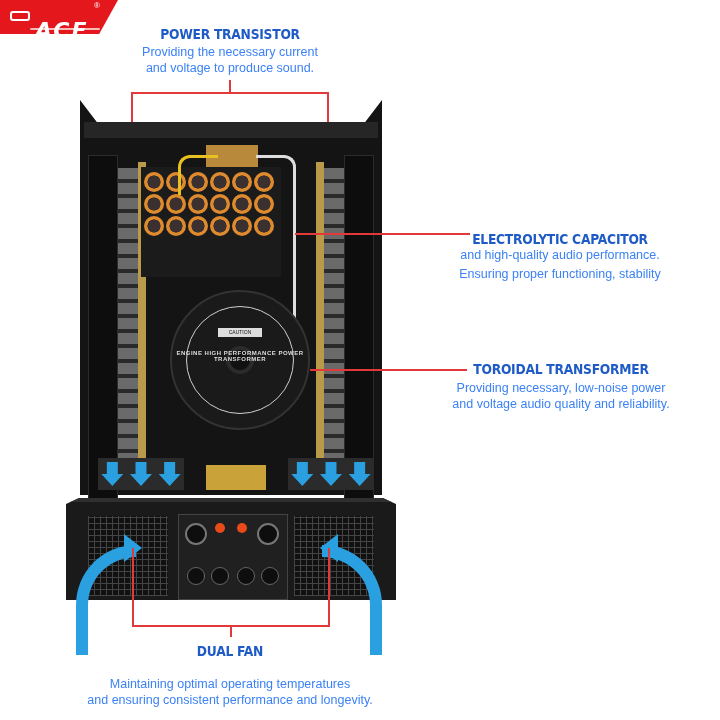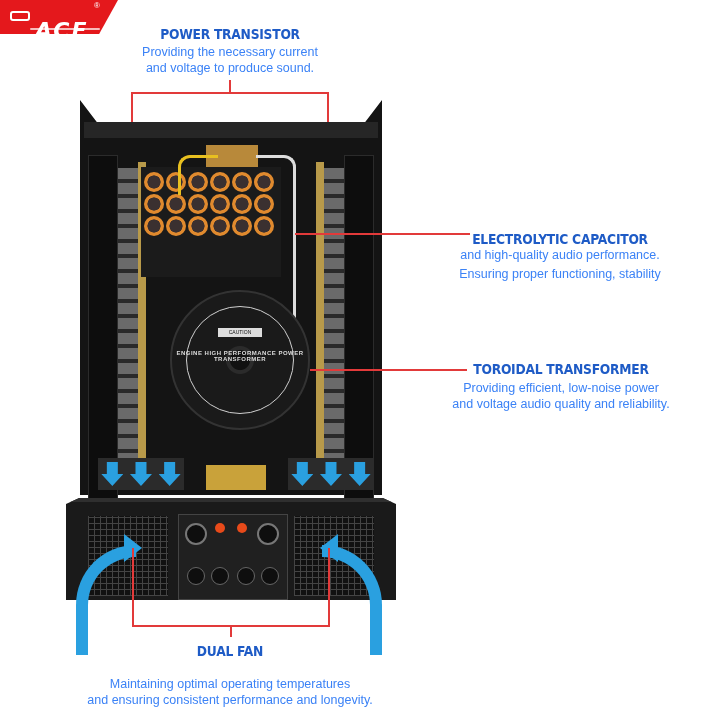--- a/index.html
+++ b/index.html
@@ -142,21 +142,21 @@
 <div class="red" style="left:295px; top:233px; width:175px; height:2px;"></div>
 <div class="callout" style="left:450px; top:231px; width:220px;">
   <div class="callout-title">ELECTROLYTIC CAPACITOR</div>
   <div class="callout-desc">and high-quality audio performance.</div>
   <div class="callout-desc" style="margin-top:3px;">Ensuring proper functioning, stability</div>
 </div>
 
 <div class="red" style="left:310px; top:369px; width:157px; height:2px;"></div>
 <div class="callout" style="left:448px; top:361px; width:226px;">
   <div class="callout-title">TOROIDAL TRANSFORMER</div>
-  <div class="callout-desc" style="margin-top:3px;">Providing efficient, low-noise power</div>
+  <div class="callout-desc" style="margin-top:3px;">Providing necessary, low-noise power</div>
   <div class="callout-desc">and voltage audio quality and reliability.</div>
 </div>
 
 <div class="red" style="left:132px; top:548px; width:2px; height:78px;"></div>
 <div class="red" style="left:328px; top:548px; width:2px; height:78px;"></div>
 <div class="red" style="left:132px; top:625px; width:198px; height:2px;"></div>
 <div class="red" style="left:230px; top:625px; width:2px; height:12px;"></div>
 <div class="callout" style="left:70px; top:643px; width:320px;">
   <div class="callout-title">DUAL FAN</div>
   <div class="callout-desc" style="margin-top:17px;">Maintaining optimal operating temperatures</div>

